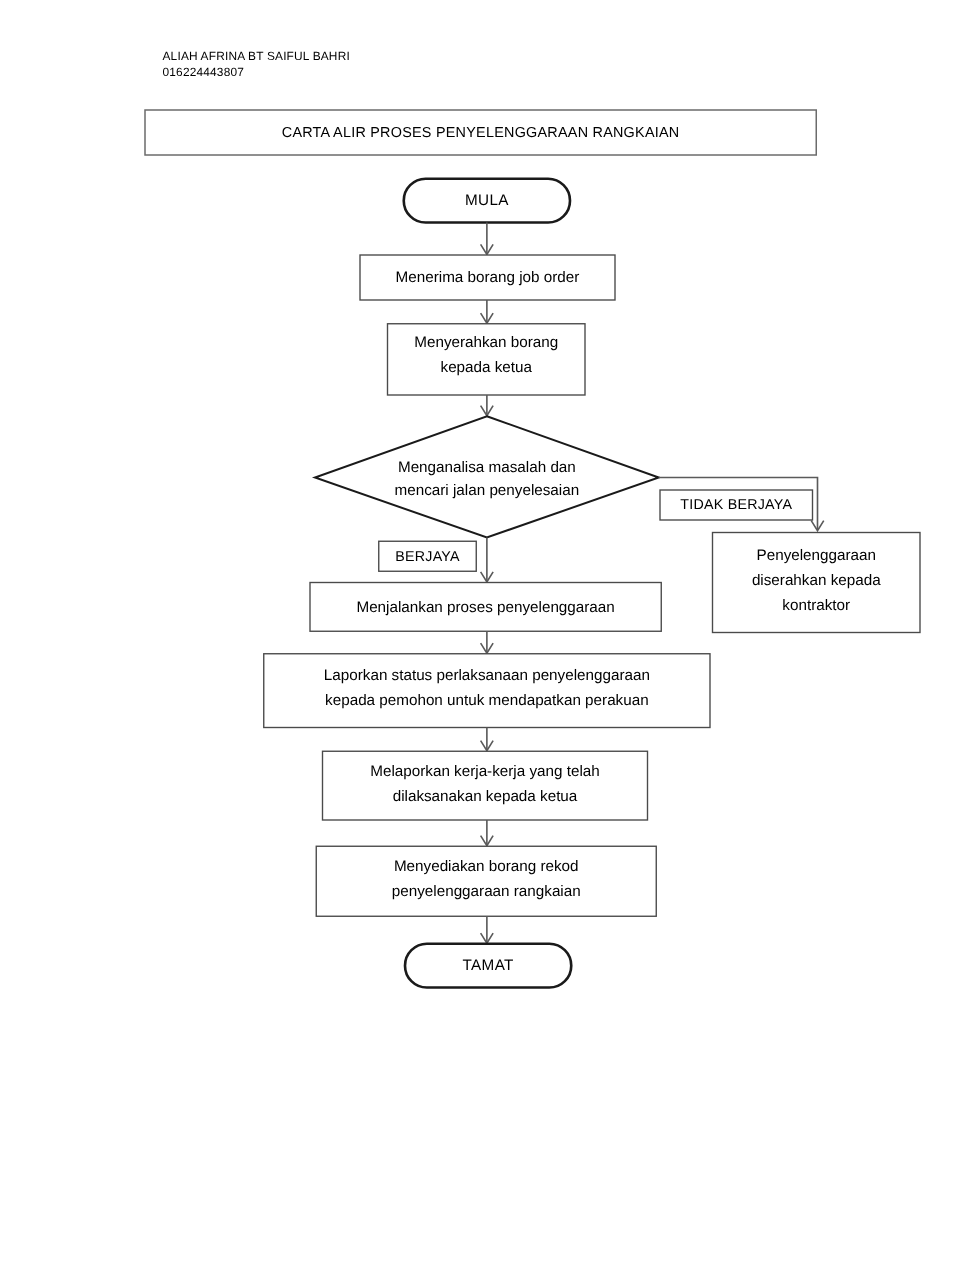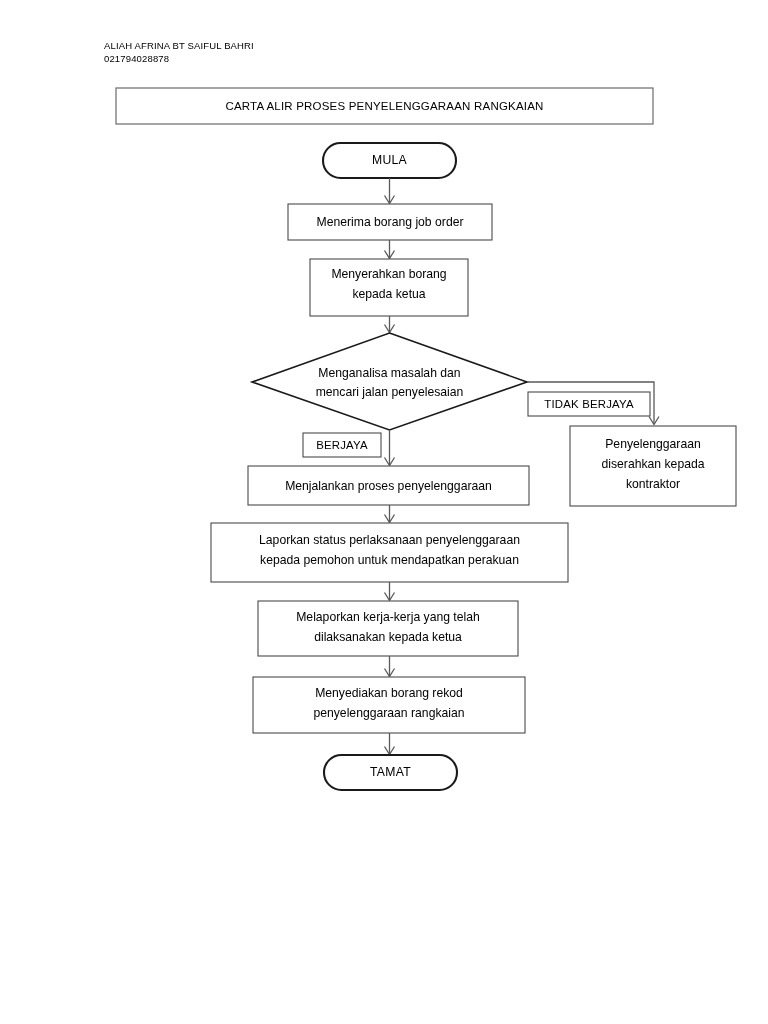--- a/index.html
+++ b/index.html
@@ -17,21 +17,21 @@
     color: #000000;
   }
   .page {
     position: absolute;
     inset: 0;
     width: 768px;
     height: 1024px;
   }
   .author-block {
     position: absolute;
-    left: 104px;
+    left: 130px;
     top: 40px;
     line-height: 1.35;
   }
   .author-name {
     font-size: 9.5px;
     letter-spacing: 0.15px;
     white-space: nowrap;
   }
   .author-id {
     font-size: 9.5px;
@@ -99,21 +99,21 @@
     letter-spacing: 0.2px;
   }
 </style>
 </head>
 <body>
 
 <div class="page">
 
   <div class="author-block">
     <div class="author-name">ALIAH AFRINA BT SAIFUL BAHRI</div>
-    <div class="author-id">021794028878</div>
+    <div class="author-id">016224443807</div>
   </div>
 
   <svg class="flow-svg" width="768" height="1024" viewBox="0 0 768 1024">
 
     <g>
       <rect class="shape-title" x="116" y="88" width="537" height="36" rx="0"></rect>
       <text class="t-title" x="384.5" y="106.5" text-anchor="middle">CARTA ALIR PROSES PENYELENGGARAAN RANGKAIAN</text>
     </g>
 
     <g>

